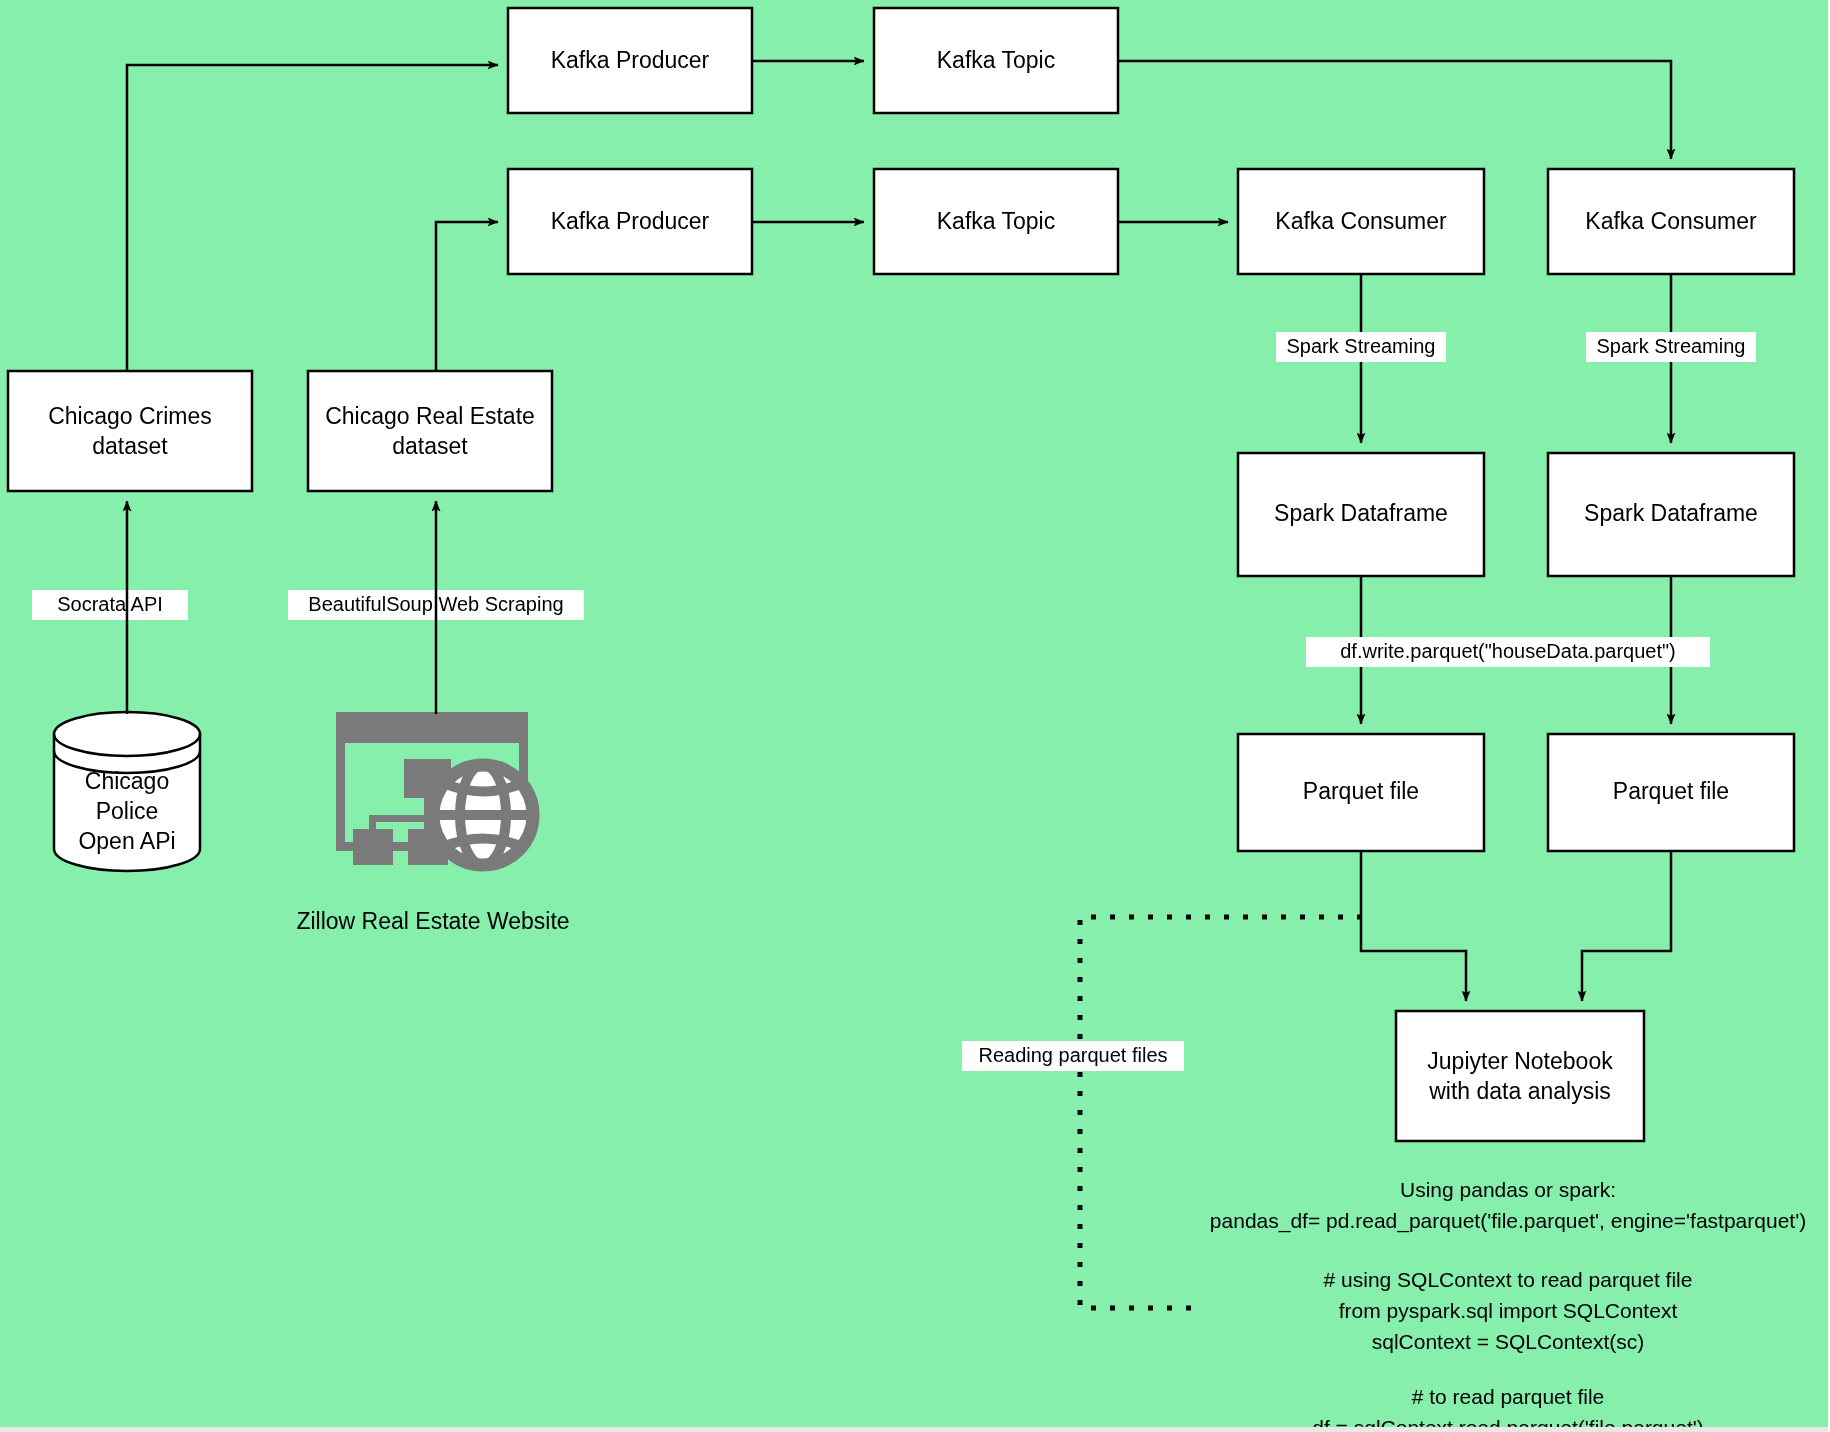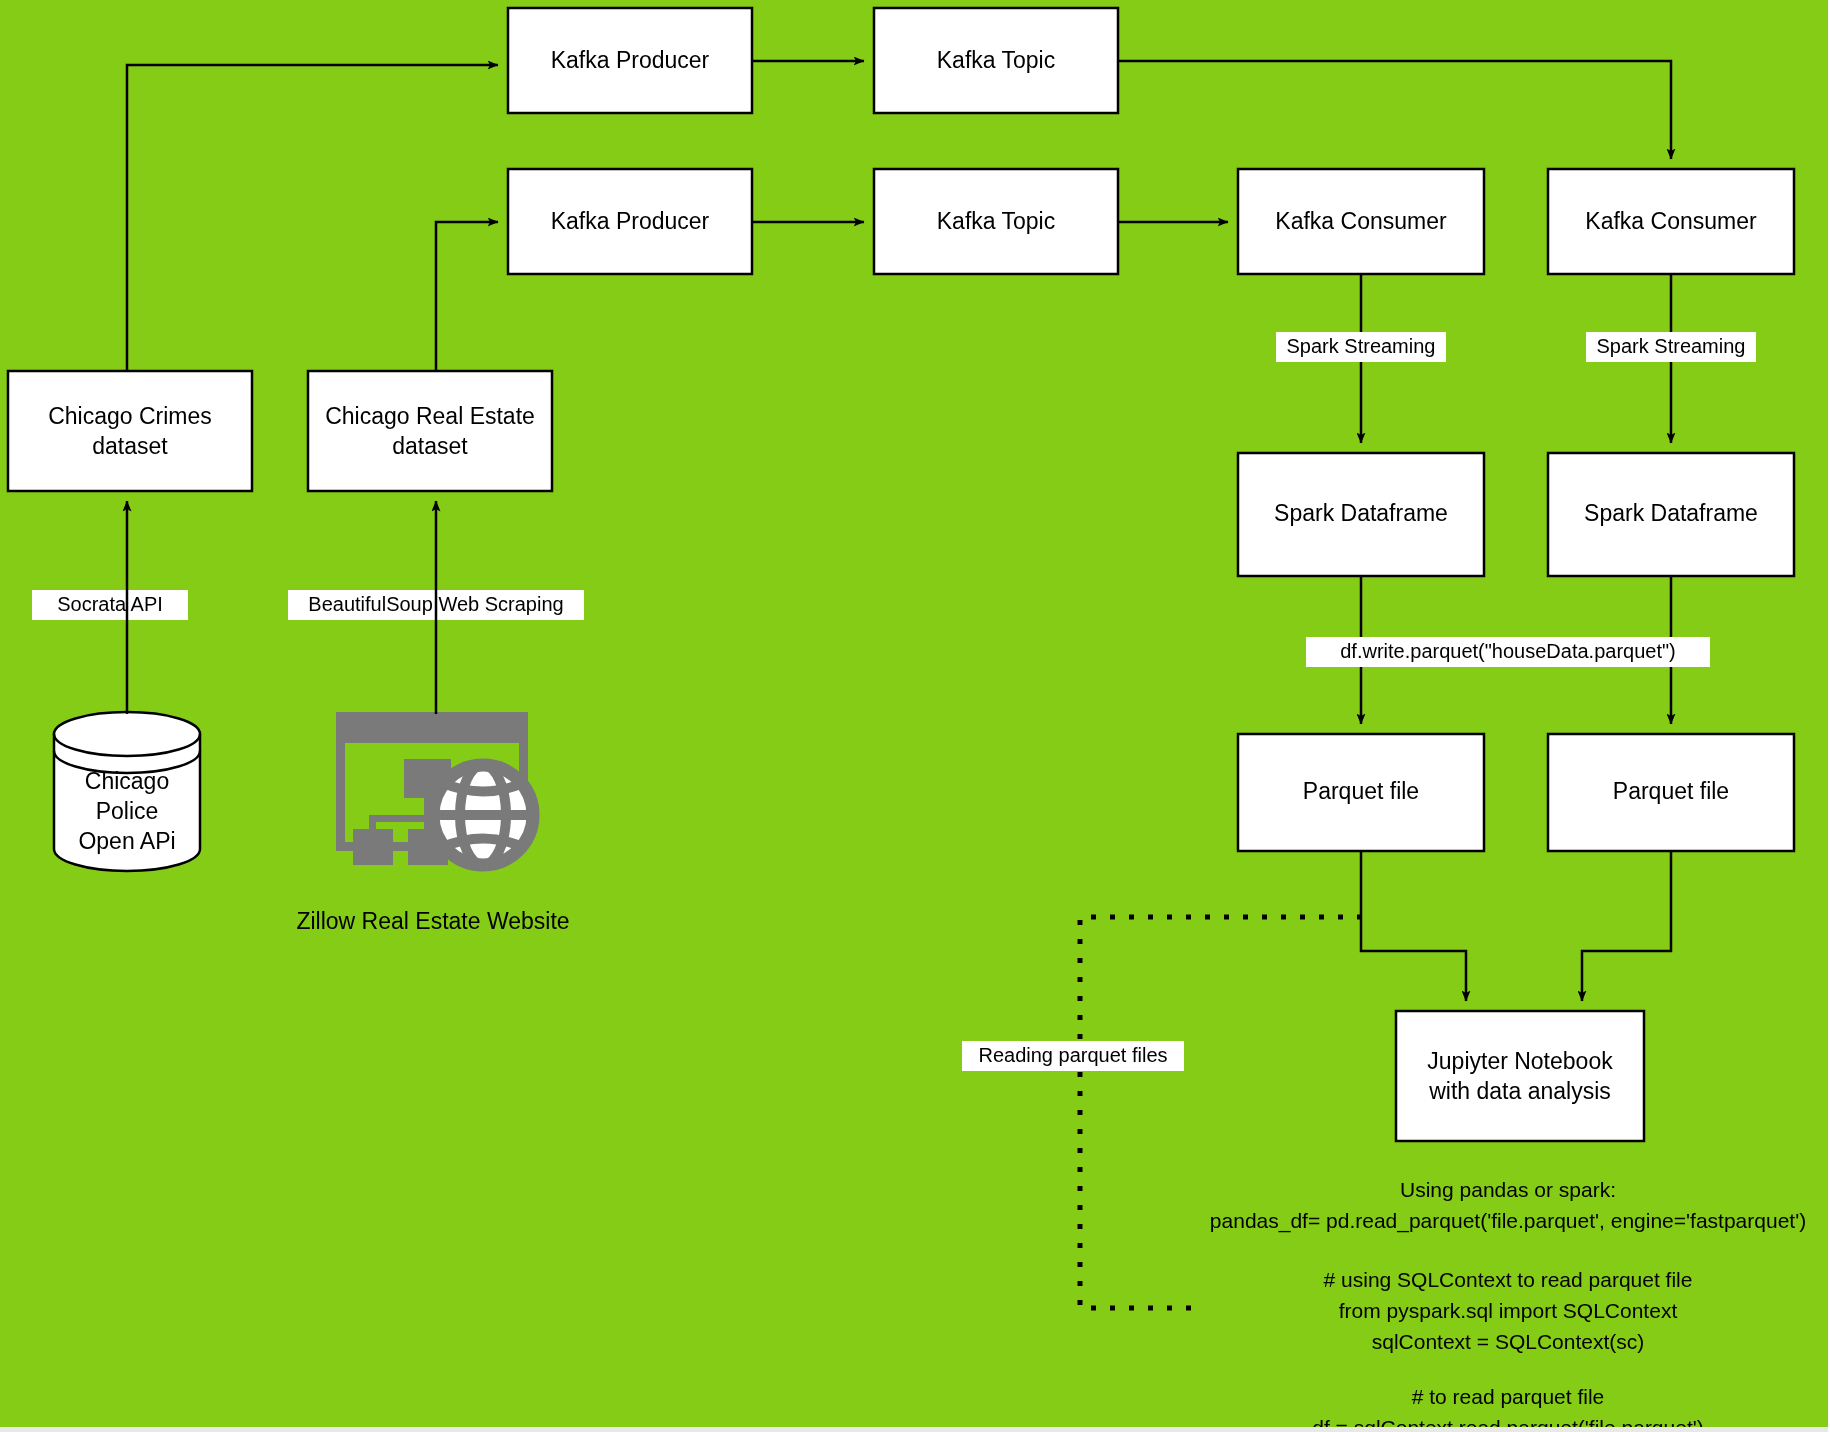--- a/index.html
+++ b/index.html
@@ -7,21 +7,21 @@
     padding: 0;
     background: #ffffff;
   }
   body {
     font-family: "Liberation Sans", sans-serif;
   }
   #canvas {
     position: relative;
     width: 1828px;
     height: 1432px;
-    background: #84cc16;
+    background: #86efac;
     overflow: hidden;
   }
   #diagram-svg {
     position: absolute;
     left: 0;
     top: 0;
     width: 1830px;
     height: 1432px;
   }
   .node-rect {

